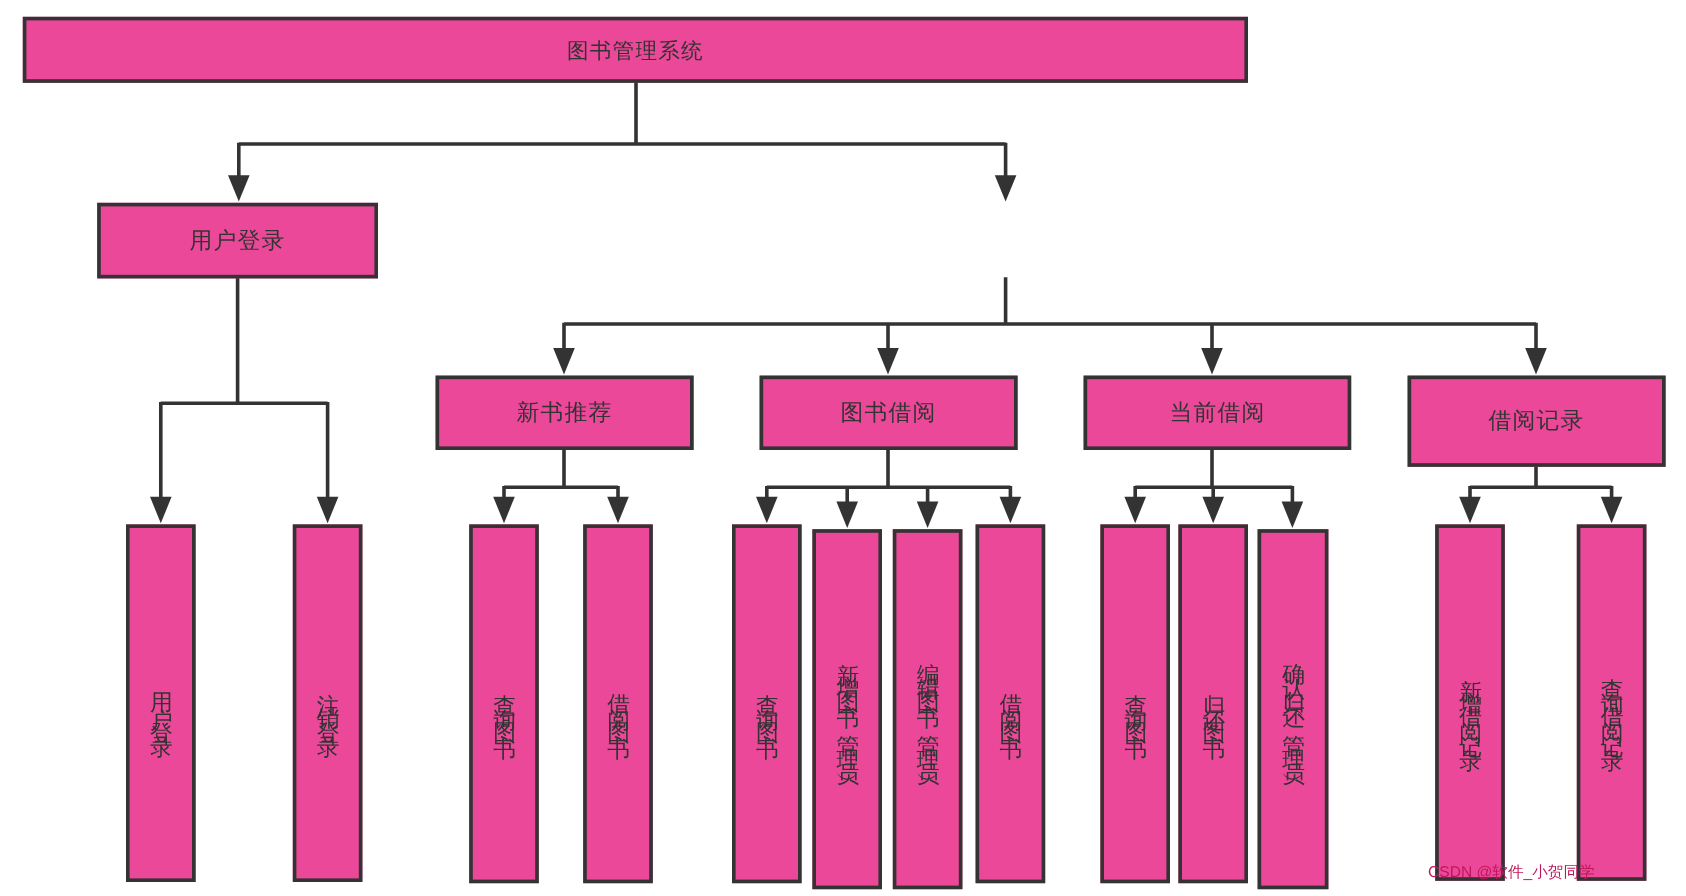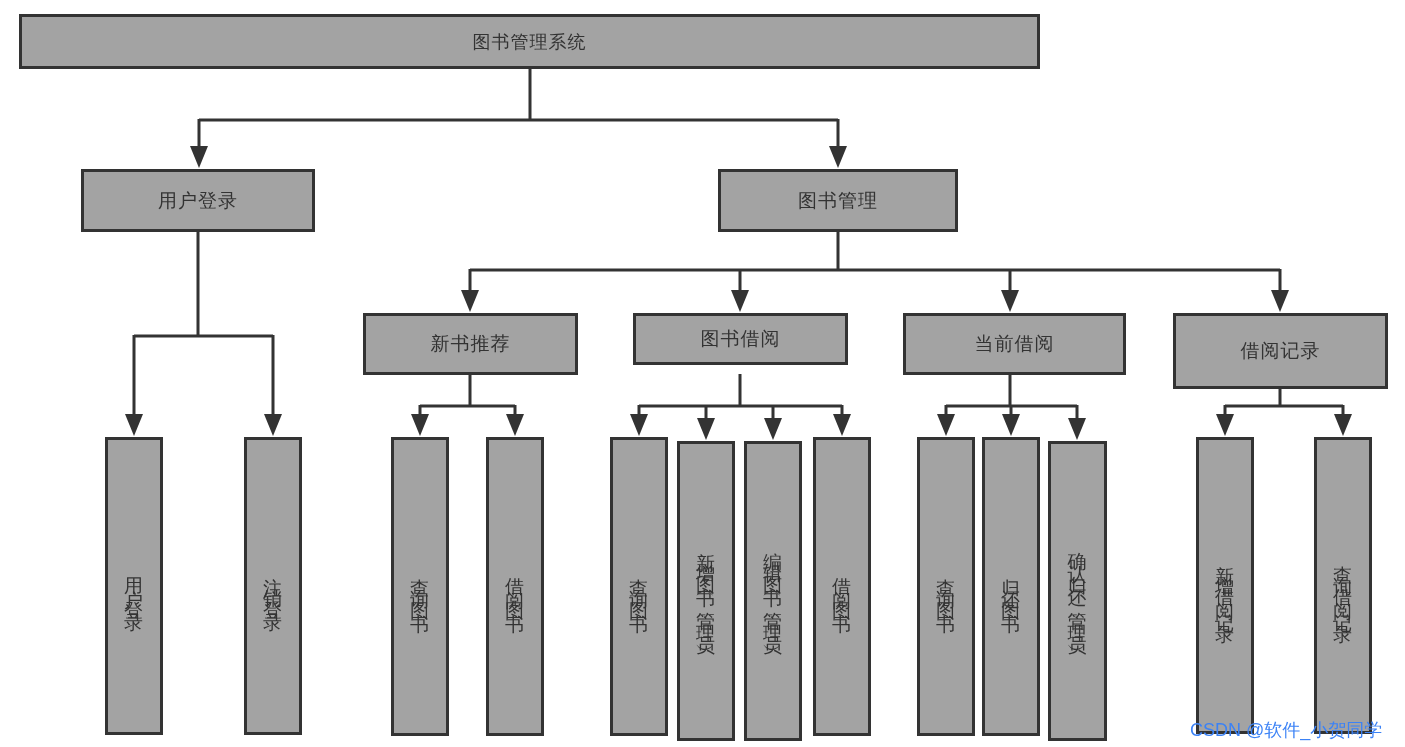--- a/index.html
+++ b/index.html
@@ -18,21 +18,21 @@
   }
   .connectors {
     position: absolute;
     left: 0;
     top: 0;
     pointer-events: none;
   }
   .box {
     position: absolute;
     box-sizing: border-box;
-    background: #a3a3a3;
+    background: #ec4899;
     border: 3px solid #333333;
     display: flex;
     align-items: center;
     justify-content: center;
     text-align: center;
   }
   .hlabel {
     font-size: 19px;
     letter-spacing: 1px;
     color: #333333;
@@ -48,22 +48,22 @@
     writing-mode: vertical-rl;
     font-size: 19px;
     letter-spacing: 12px;
     color: #333333;
     line-height: 1;
   }
   .watermark {
     position: absolute;
     left: 1190px;
     top: 718px;
-    font-size: 18px;
-    color: #3b82f6;
+    font-size: 13px;
+    color: #be185d;
     white-space: nowrap;
   }
 </style>
 </head>
 <body>
 
 <div class="stage">
 
   <svg class="connectors" width="1405" height="747" viewBox="0 0 1405 747">
     <g fill="none" stroke="#333333" stroke-width="3">
@@ -98,28 +98,25 @@
     </g>
   </svg>
 
   <div class="box" style="left:19px; top:14px; width:1021px; height:55px;">
     <span class="root-label">图书管理系统</span>
   </div>
 
   <div class="box" style="left:81px; top:169px; width:234px; height:63px;">
     <span class="hlabel">用户登录</span>
   </div>
-  <div class="box" style="left:718px; top:169px; width:240px; height:63px;">
-    <span class="hlabel">图书管理</span>
-  </div>
 
   <div class="box" style="left:363px; top:313px; width:215px; height:62px;text-align:right;">
     <span class="hlabel">新书推荐</span>
   </div>
-  <div class="box" style="left:633px; top:313px; width:215px; height:52px;">
+  <div class="box" style="left:633px; top:313px; width:215px; height:62px;">
     <span class="hlabel">图书借阅</span>
   </div>
   <div class="box" style="left:903px; top:313px; width:223px; height:62px;">
     <span class="hlabel">当前借阅</span>
   </div>
   <div class="box" style="left:1173px; top:313px; width:215px; height:76px;">
     <span class="hlabel">借阅记录</span>
   </div>
 
   <div class="box" style="left:105px; top:437px; width:58px; height:298px;">

